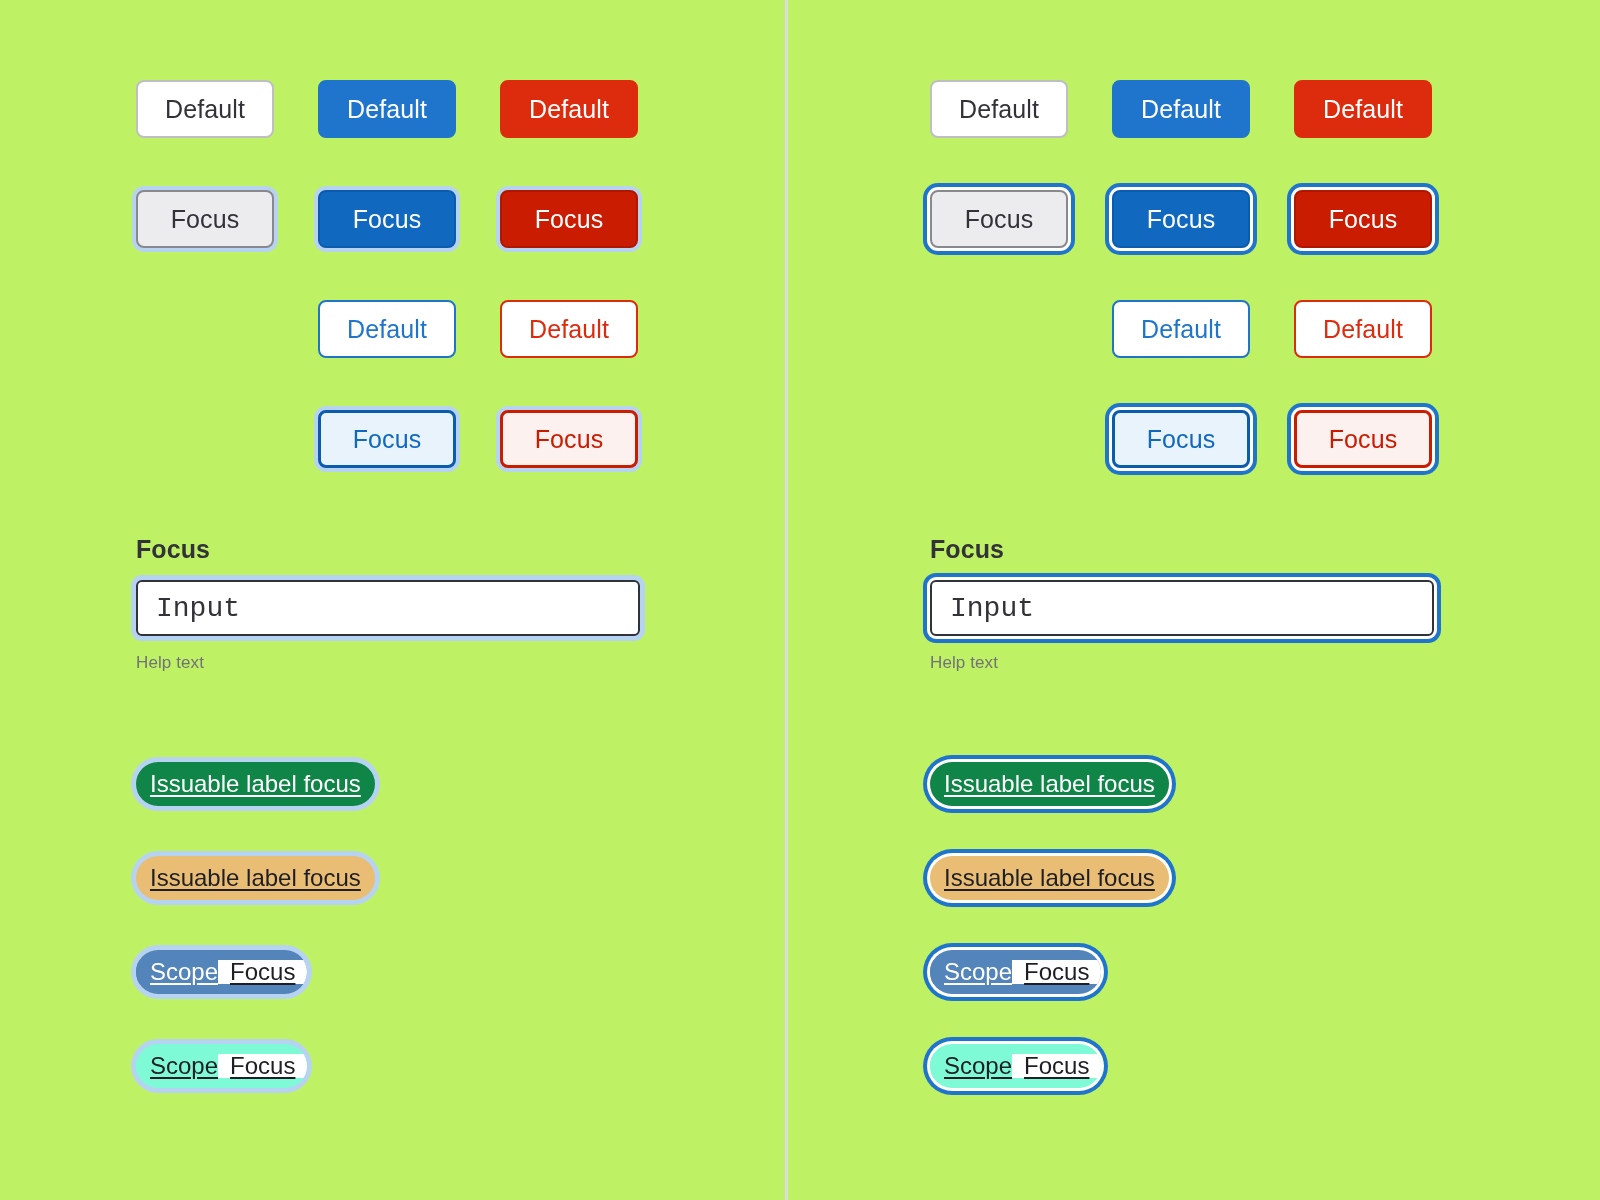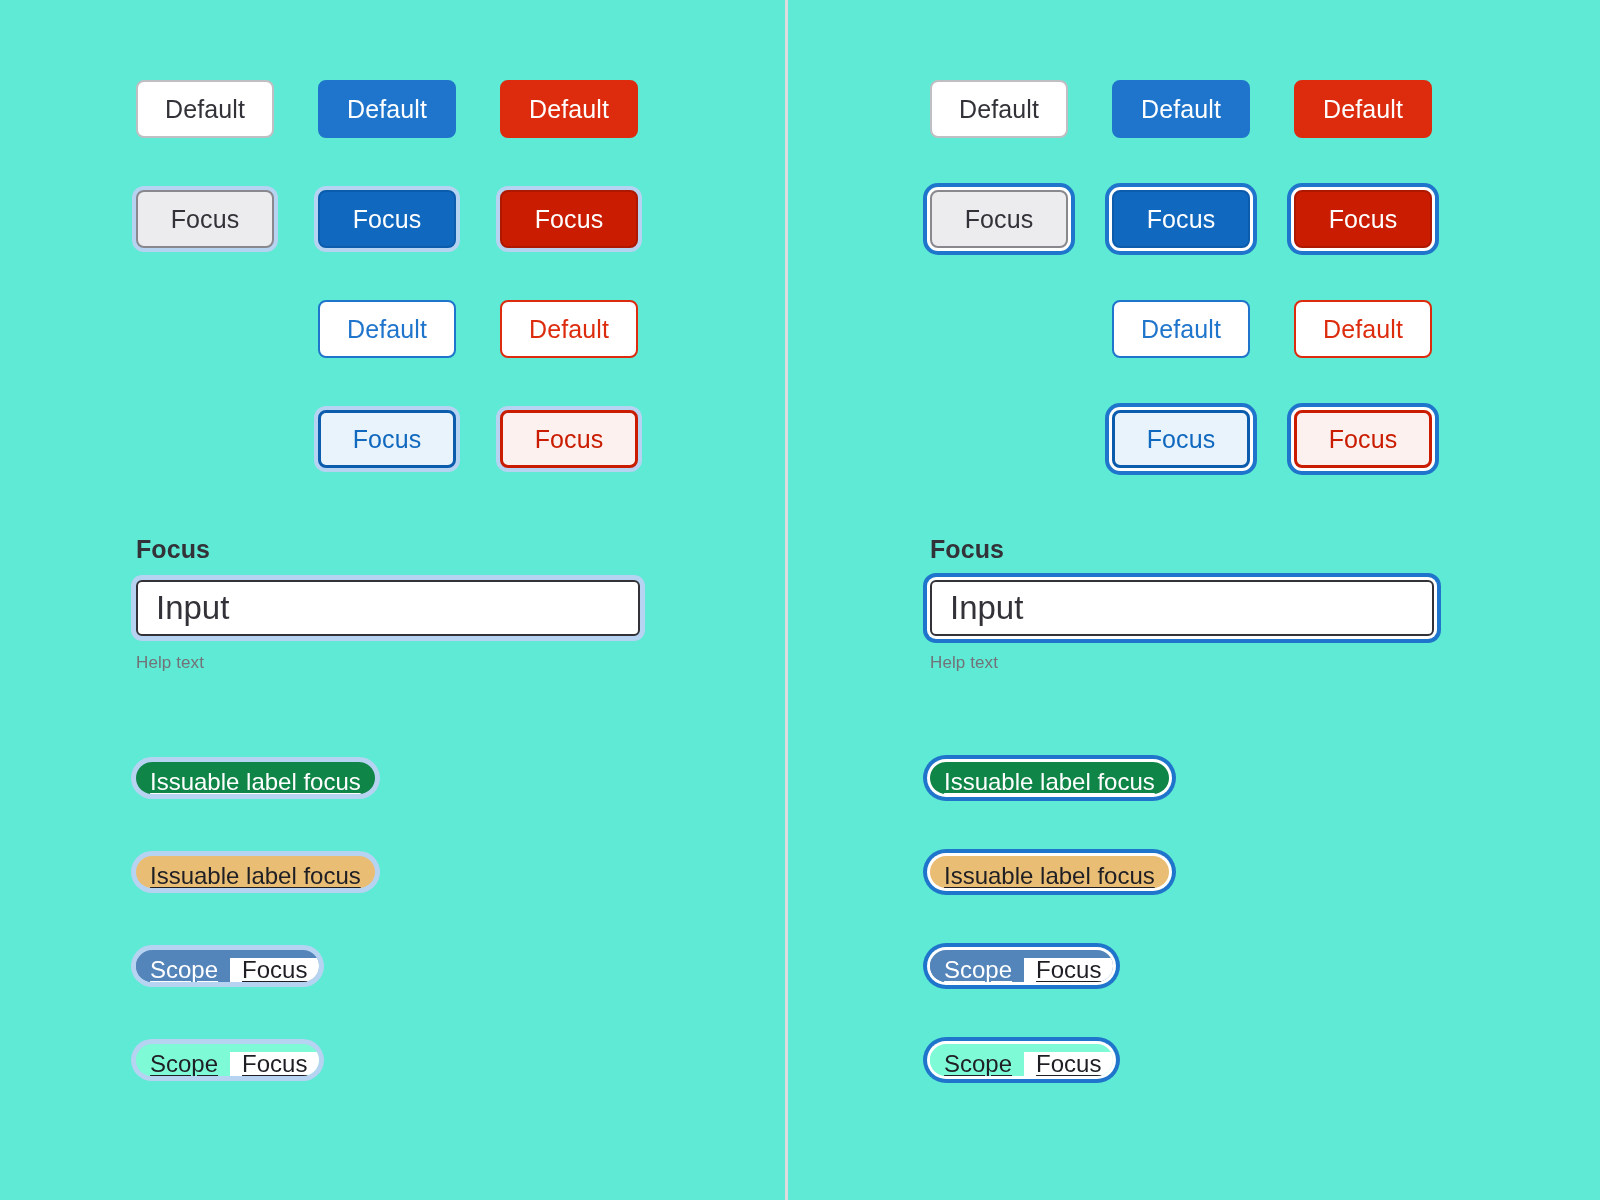--- a/index.html
+++ b/index.html
@@ -6,21 +6,21 @@
   html, body {
     margin: 0; padding: 0;
     width: 1600px; height: 1200px;
     background: #ffffff;
     font-family: "Liberation Sans", sans-serif;
     overflow: hidden;
   }
   #stage {
     position: relative;
     width: 1600px; height: 1200px;
-    background: #5eead4;
+    background: #bef264;
   }
   
   .divider {
     position: absolute;
     top: 0; left: 785px;
     width: 3px; height: 1200px;
     background: #dcdcde;
   }
   
   .panel {
@@ -152,22 +152,23 @@
   }
   .input {
     display: flex;
     align-items: center;
     height: 56px;
     width: 504px;
     padding: 0 18px;
     background: #ffffff;
     border: 2px solid #333238;
     border-radius: 6px;
-    font-size: 33px;
+    font-size: 28px;
     color: #333238;
+    font-family: Liberation Mono, monospace;
   }
   .panel.left .ring-input {
     box-shadow: 0 0 0 5px #b7d3f2;
   }
   .panel.right .ring-input {
     box-shadow: 0 0 0 3px #ffffff, 0 0 0 7px #1f75cb;
   }
   .help-text {
     margin-top: 17px;
     font-size: 17px;
@@ -177,38 +178,38 @@
 
   
   .pills {
     position: absolute;
     top: 762px; left: 0;
   }
   .pill-row { height: 94px; }
 
   .pill {
     display: inline-flex;
-    align-items: flex-end;
-    height: 32px;
+    align-items: center;
+    height: 44px;
     border-radius: 40px;
     overflow: hidden;
     font-size: 24px;
     line-height: 1;
     white-space: nowrap;
   }
   .pill .seg {
     display: flex;
     align-items: center;
     padding: 0 14px;
   }
   .pill .seg .u {
     text-decoration: underline;
     text-underline-offset: 3px;
   }
-  .pill.scope .seg.scope-seg { padding-right: 12px; }
+  .pill.scope .seg.scope-seg { padding-right: 0; }
   .pill.scope .seg.value-seg {
     background: #ffffff;
     color: #1f1e24;
     padding: 0 12px;
   }
 
   .pill.p-green  { background: #108548; color: #ffffff; }
   .pill.p-orange { background: #e9be74; color: #1f1e24; }
   .pill.scope.p-steel .seg.scope-seg { background: #5485ba; color: #ffffff; }
   .pill.scope.p-steel { background: #5485ba; }

